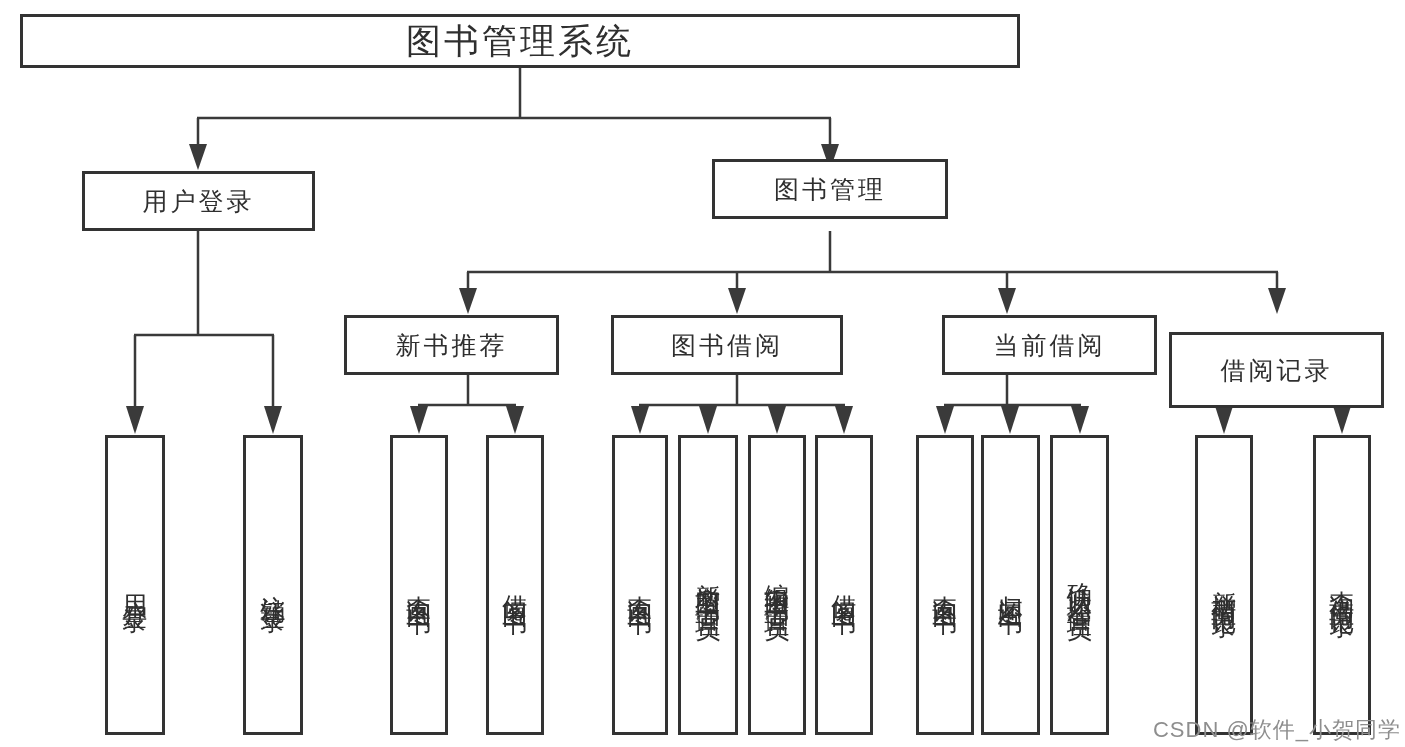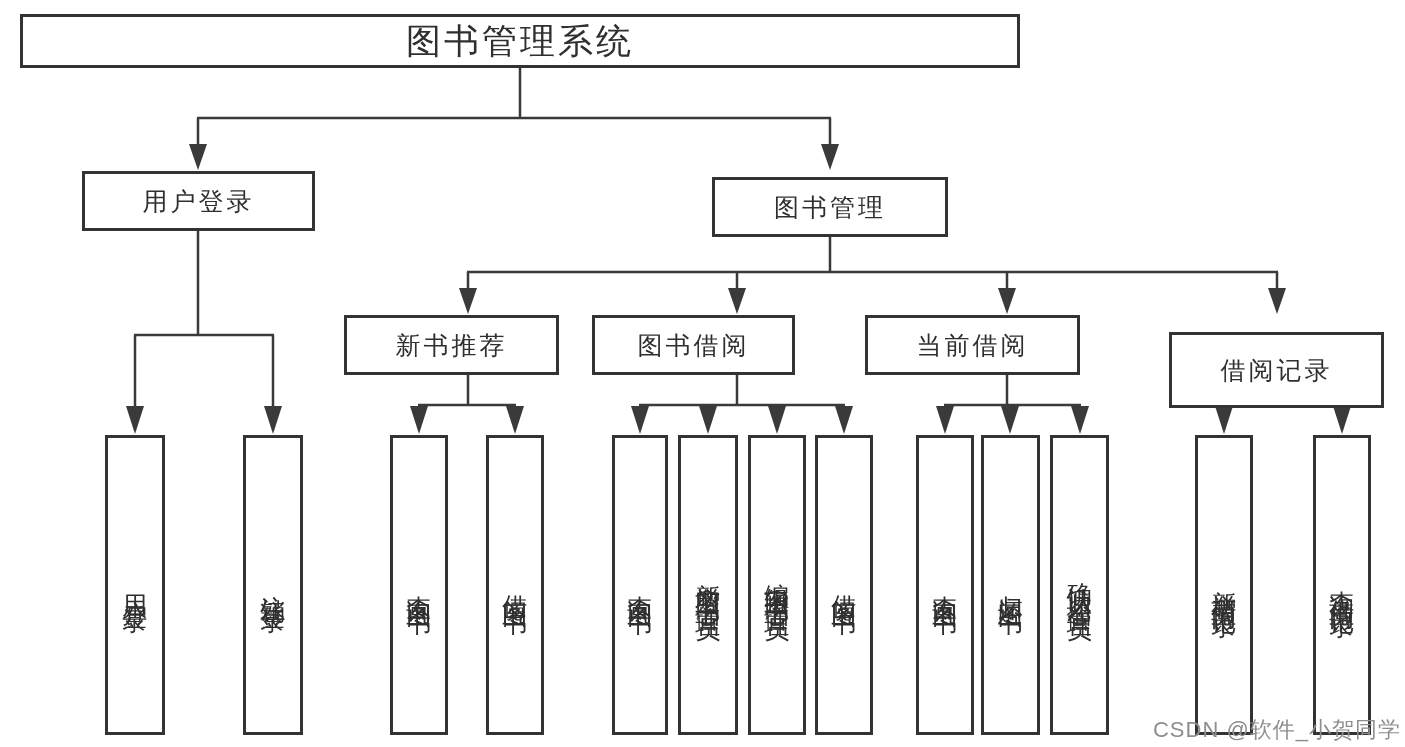--- a/index.html
+++ b/index.html
@@ -69,31 +69,31 @@
     </g>
   </svg>
 
   <div class="node h root" style="left:20px;top:14px;width:1000px;height:54px">
     <span>图书管理系统</span>
   </div>
 
   <div class="node h" style="left:82px;top:171px;width:233px;height:60px">
     <span>用户登录</span>
   </div>
-  <div class="node h" style="left:712px;top:177px;width:236px;height:60px">
+  <div class="node h" style="left:712px;top:159px;width:236px;height:60px">
     <span>图书管理</span>
   </div>
 
   <div class="node h" style="left:344px;top:315px;width:215px;height:60px">
     <span>新书推荐</span>
   </div>
-  <div class="node h" style="left:592px;top:315px;width:203px;height:60px">
+  <div class="node h" style="left:611px;top:315px;width:232px;height:60px">
     <span>图书借阅</span>
   </div>
-  <div class="node h" style="left:865px;top:315px;width:215px;height:60px">
+  <div class="node h" style="left:942px;top:315px;width:215px;height:60px">
     <span>当前借阅</span>
   </div>
   <div class="node h" style="left:1169px;top:332px;width:215px;height:76px">
     <span>借阅记录</span>
   </div>
 
   <div class="node v" style="left:105px;top:435px;width:60px;height:300px">
     <span class="vt">用户登录</span>
   </div>
   <div class="node v" style="left:243px;top:435px;width:60px;height:300px">

